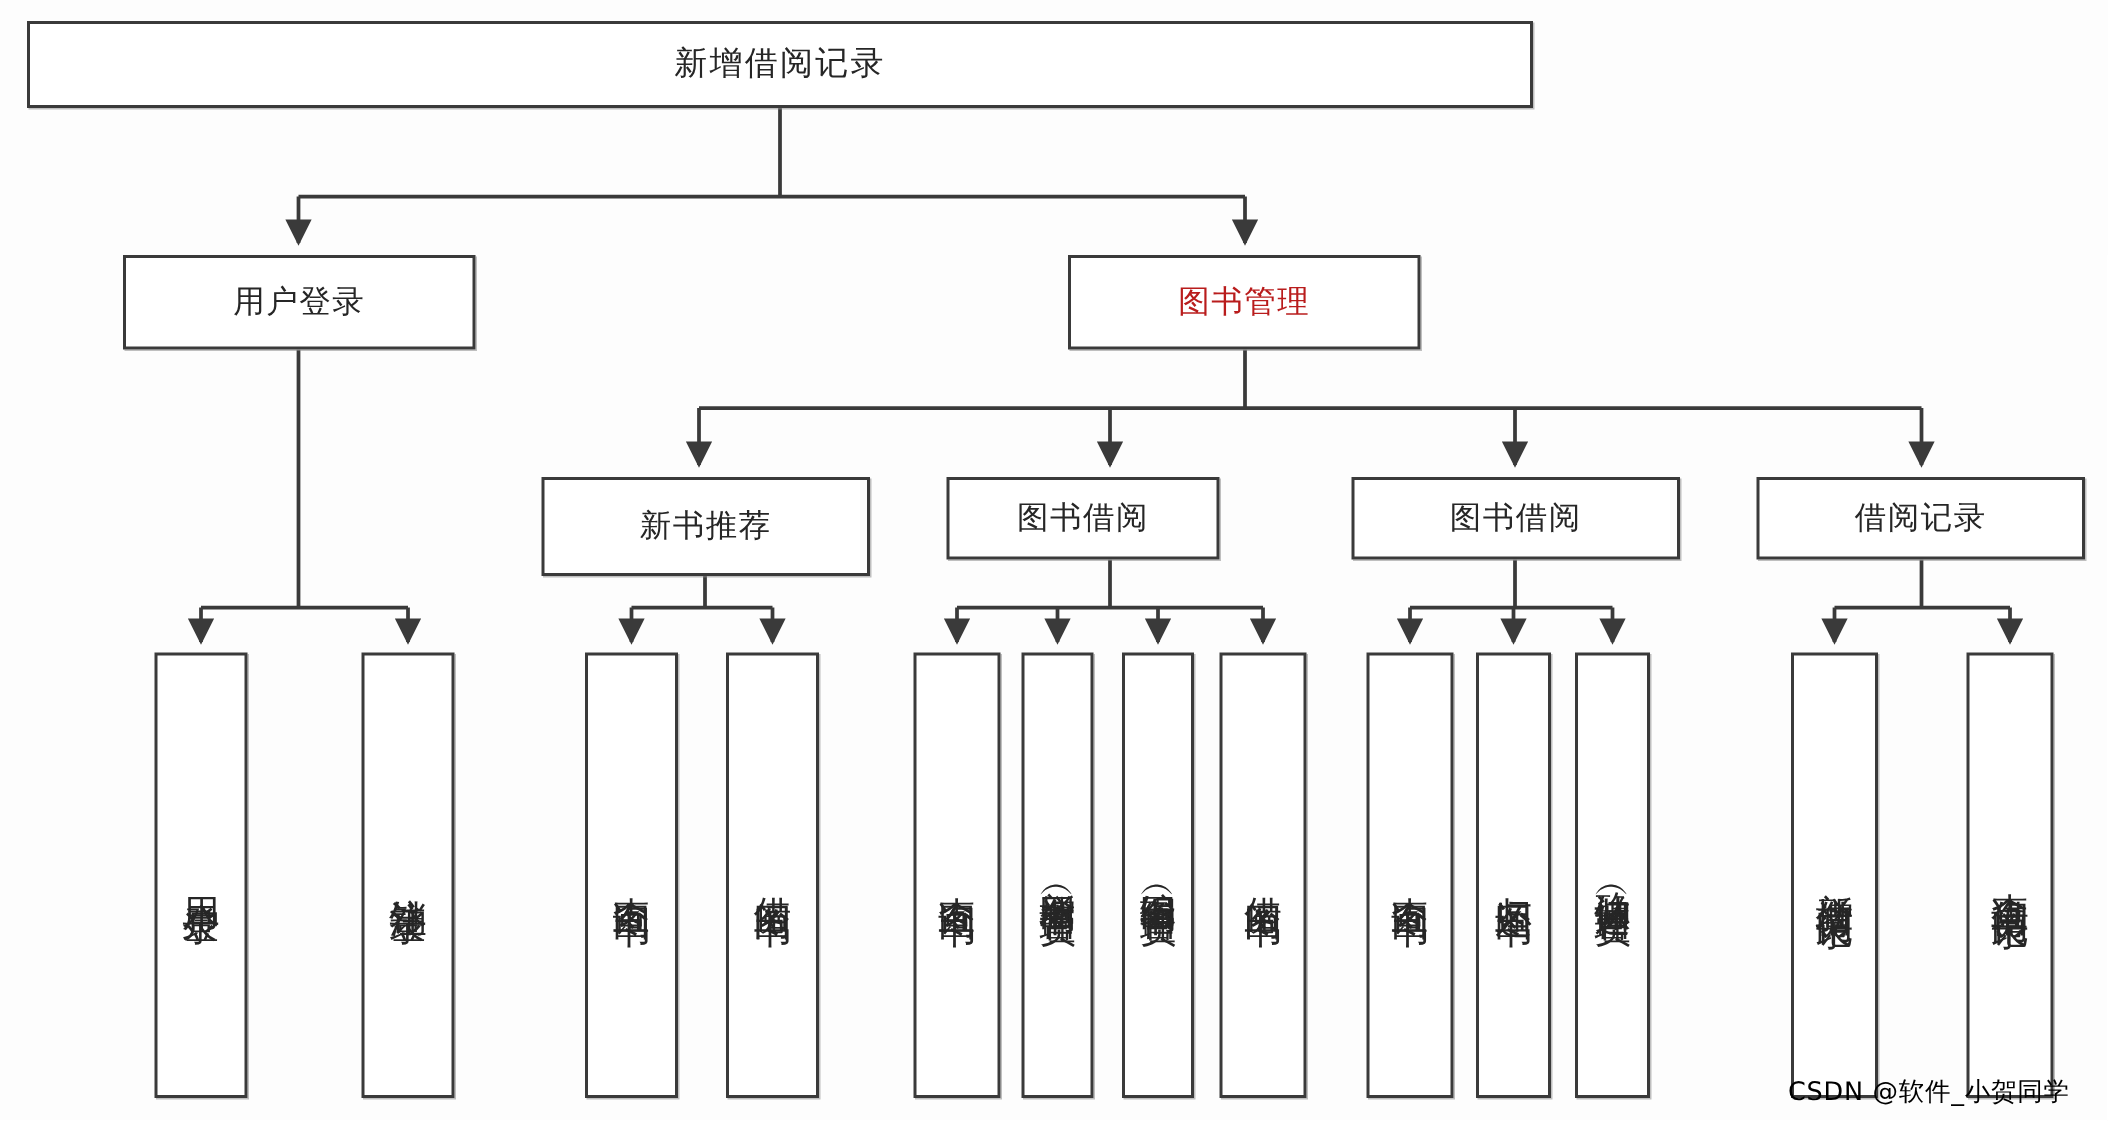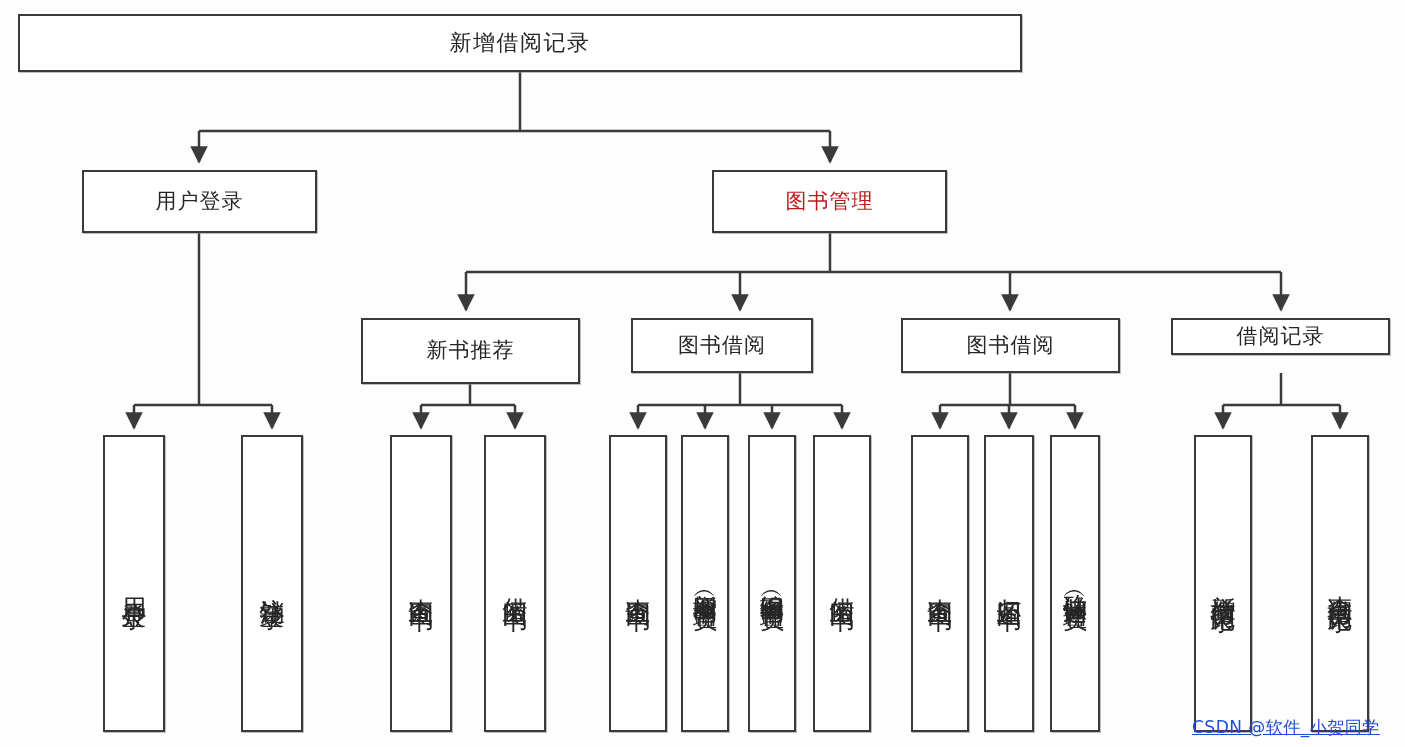--- a/index.html
+++ b/index.html
@@ -145,21 +145,21 @@
 
   <div class="node horiz" id="n-l2-0" style="left: 361px; top: 318px; width: 219px; height: 66px; border-color: rgb(58, 58, 58); background: rgb(255, 255, 255);">
     <span class="lbl" style="color: rgb(38, 38, 38);">新书推荐</span>
   </div>
   <div class="node horiz" id="n-l2-1" style="left: 631px; top: 318px; width: 182px; height: 55px; border-color: rgb(58, 58, 58); background: rgb(255, 255, 255);">
     <span class="lbl" style="color: rgb(38, 38, 38);">图书借阅</span>
   </div>
   <div class="node horiz" id="n-l2-2" style="left: 901px; top: 318px; width: 219px; height: 55px; border-color: rgb(58, 58, 58); background: rgb(255, 255, 255);">
     <span class="lbl" style="color: rgb(38, 38, 38);">图书借阅</span>
   </div>
-  <div class="node horiz" id="n-l2-3" style="left: 1171px; top: 318px; width: 219px; height: 37px; border-color: rgb(58, 58, 58); background: rgb(255, 255, 255);">
+  <div class="node horiz" id="n-l2-3" style="left: 1171px; top: 318px; width: 219px; height: 55px; border-color: rgb(58, 58, 58); background: rgb(255, 255, 255);">
     <span class="lbl" style="color: rgb(38, 38, 38);">借阅记录</span>
   </div>
 
   <div class="node vert" id="n-lf-0" style="left: 103px; top: 435px; width: 62px; height: 297px; border-color: rgb(58, 58, 58); background: rgb(255, 255, 255);">
     <span class="lbl" style="color: rgb(38, 38, 38);">用户登录</span>
   </div>
   <div class="node vert" id="n-lf-1" style="left: 241px; top: 435px; width: 62px; height: 297px; border-color: rgb(58, 58, 58); background: rgb(255, 255, 255);">
     <span class="lbl" style="color: rgb(38, 38, 38);">注销登录</span>
   </div>
   <div class="node vert" id="n-lf-2" style="left: 390px; top: 435px; width: 62px; height: 297px; border-color: rgb(58, 58, 58); background: rgb(255, 255, 255);">
@@ -189,14 +189,14 @@
   <div class="node vert narrow" id="n-lf-10" style="left: 1050px; top: 435px; width: 50px; height: 297px; border-color: rgb(58, 58, 58); background: rgb(255, 255, 255);">
     <span class="lbl" style="color: rgb(38, 38, 38);">确认归还（管理员）</span>
   </div>
   <div class="node vert" id="n-lf-11" style="left: 1194px; top: 435px; width: 58px; height: 297px; border-color: rgb(58, 58, 58); background: rgb(255, 255, 255);">
     <span class="lbl" style="color: rgb(38, 38, 38);">新增借阅记录</span>
   </div>
   <div class="node vert" id="n-lf-12" style="left: 1311px; top: 435px; width: 58px; height: 297px; border-color: rgb(58, 58, 58); background: rgb(255, 255, 255);">
     <span class="lbl" style="color: rgb(38, 38, 38);">查询借阅记录</span>
   </div>
 
-  <div id="watermark" style="left: 1192px; top: 716px; color: #1d4ed8; text-decoration: underline;">CSDN @软件_小贺同学</div>
+  <div id="watermark" style="left: 1192px; top: 716px; color: #000000;">CSDN @软件_小贺同学</div>
 </div>
 
 </body></html>

